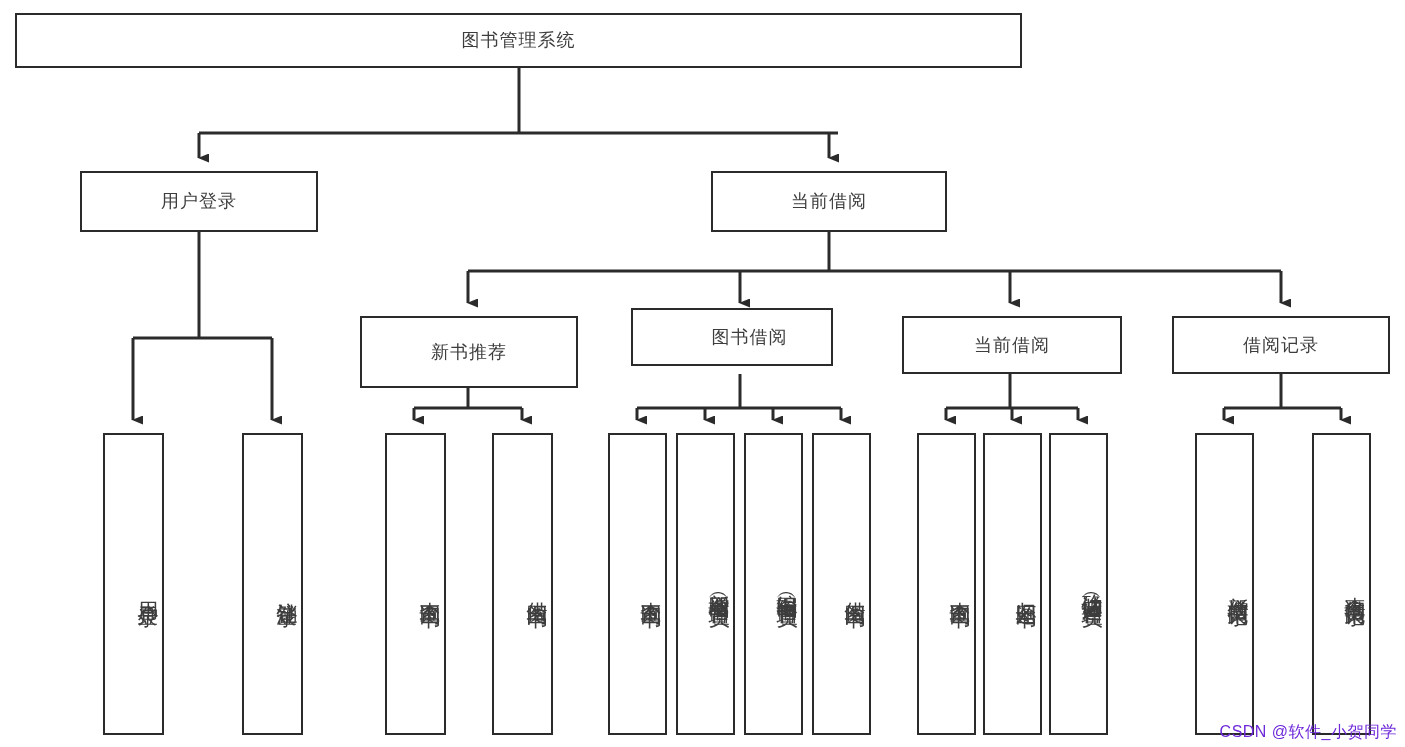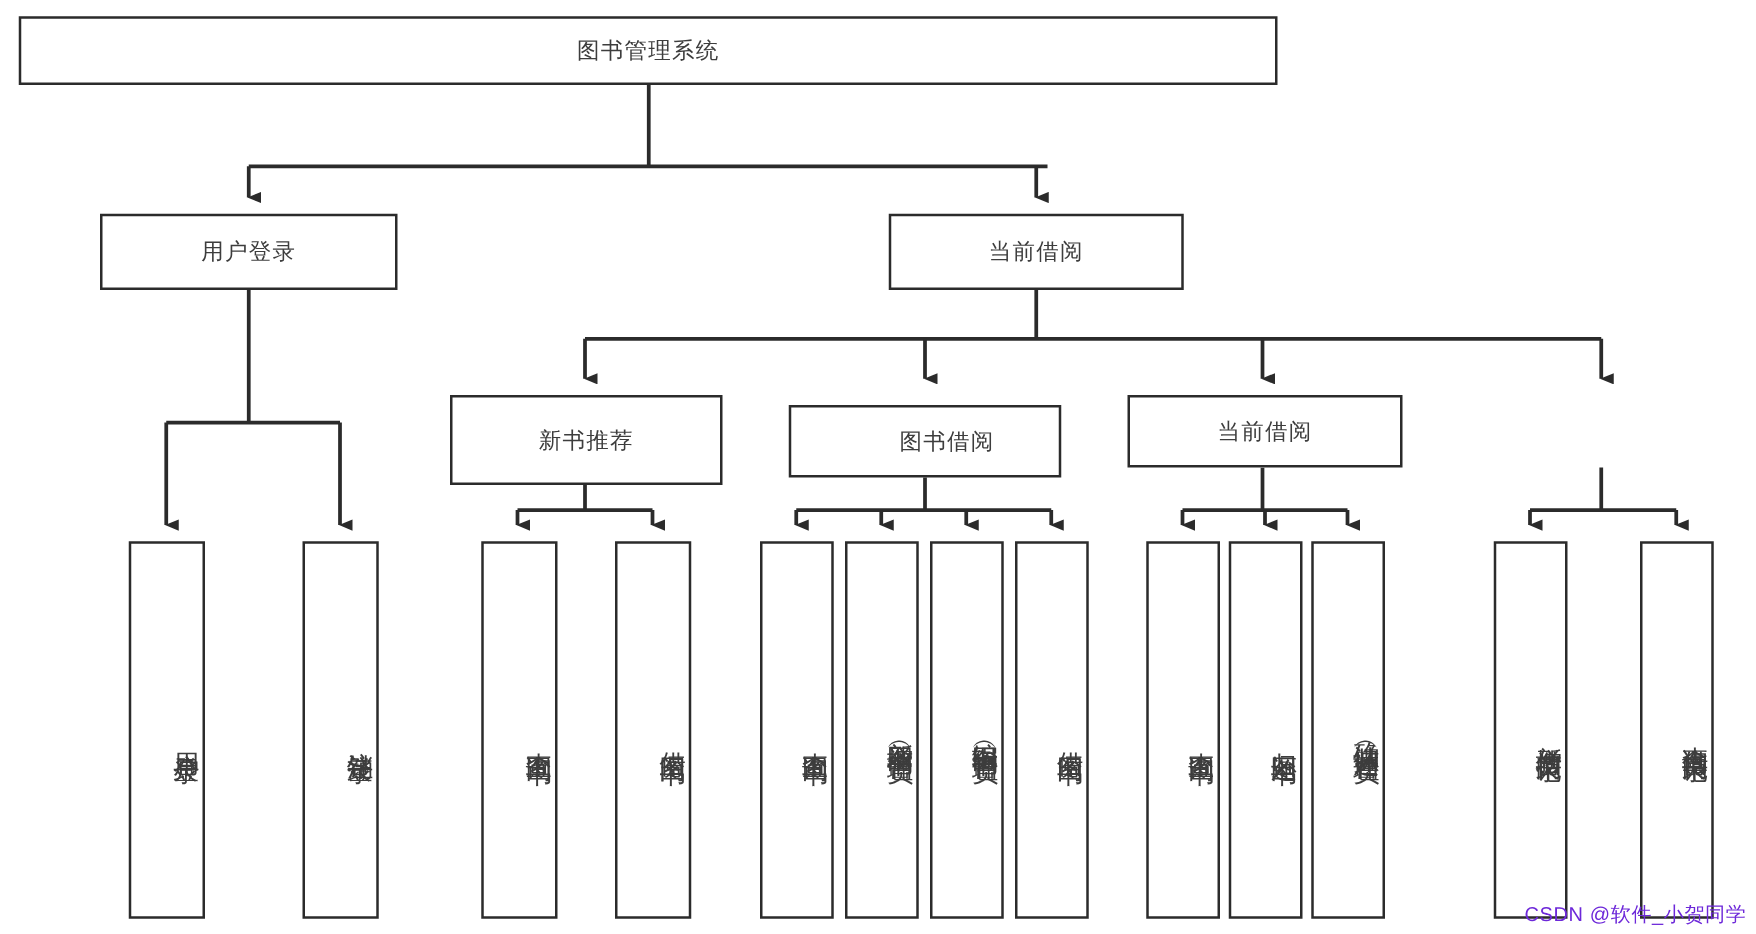--- a/index.html
+++ b/index.html
@@ -131,25 +131,28 @@
   <div class="node horiz" style="left:80px; top:171px; width:238px; height:61px;">
     <span>用户登录</span>
   </div>
   <div class="node horiz" style="left:711px; top:171px; width:236px; height:61px;">
     <span>当前借阅</span>
   </div>
 
   <div class="node horiz" style="left:360px; top:316px; width:218px; height:72px;">
     <span>新书推荐</span>
   </div>
-  <div class="node horiz" style="left:631px; top:324px; width:218px; height:58px;padding-left:35px;">
+  <div class="node horiz" style="left:631px; top:308px; width:202px; height:58px;padding-left:35px;">
     <span>图书借阅</span>
   </div>
   <div class="node horiz" style="left:902px; top:316px; width:220px; height:58px;">
     <span>当前借阅</span>
+  </div>
+  <div class="node horiz" style="left:1172px; top:316px; width:218px; height:58px;">
+    <span>借阅记录</span>
   </div>
 
   <div class="node vert" style="left:103px; top:433px; width:61px; height:302px;">
     <span class="vtext">用户登录</span>
   </div>
   <div class="node vert" style="left:242px; top:433px; width:61px; height:302px;">
     <span class="vtext">注销登录</span>
   </div>
 
   <div class="node vert" style="left:385px; top:433px; width:61px; height:302px;">

